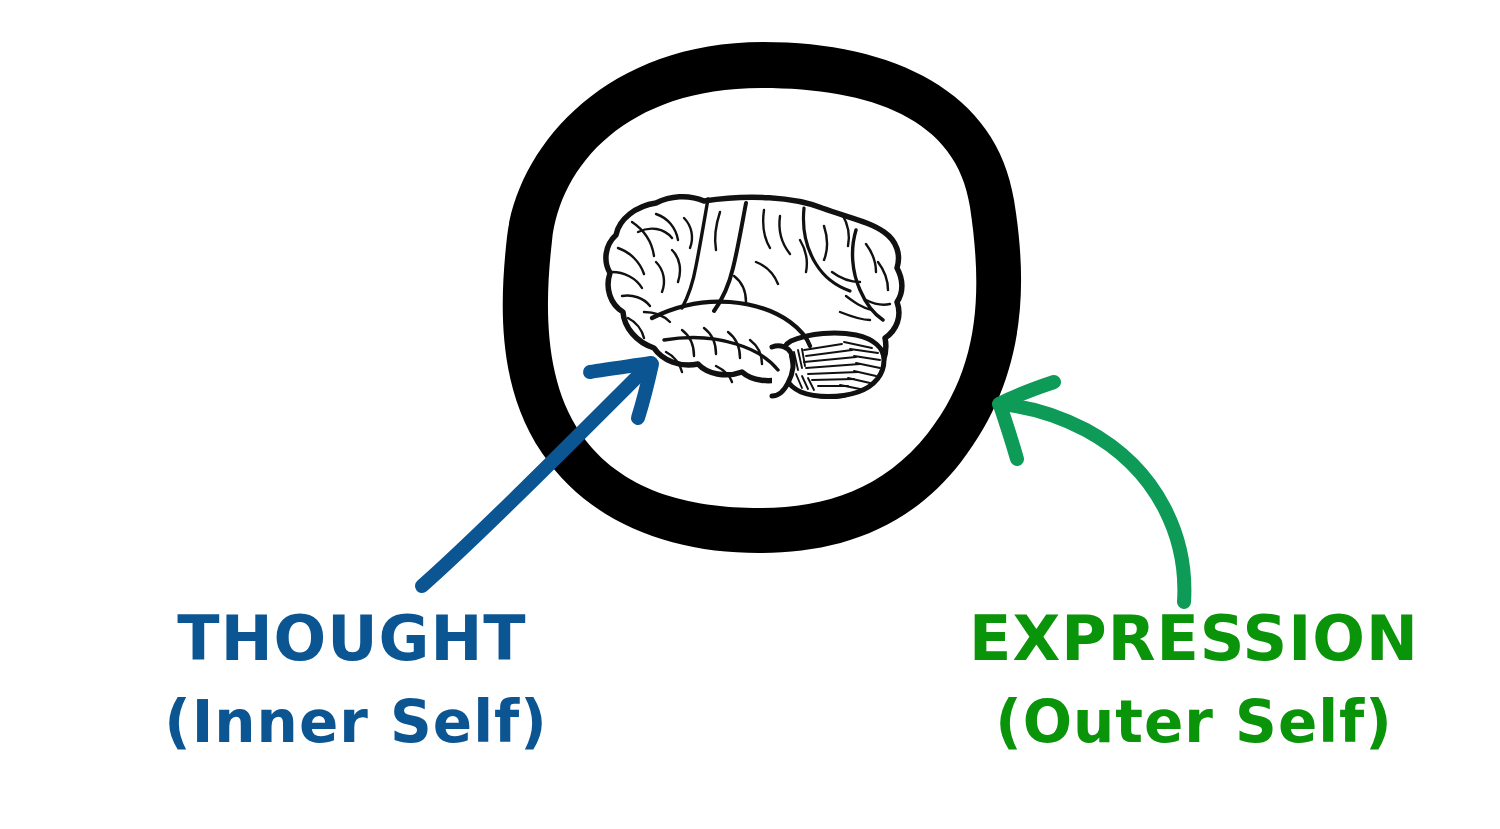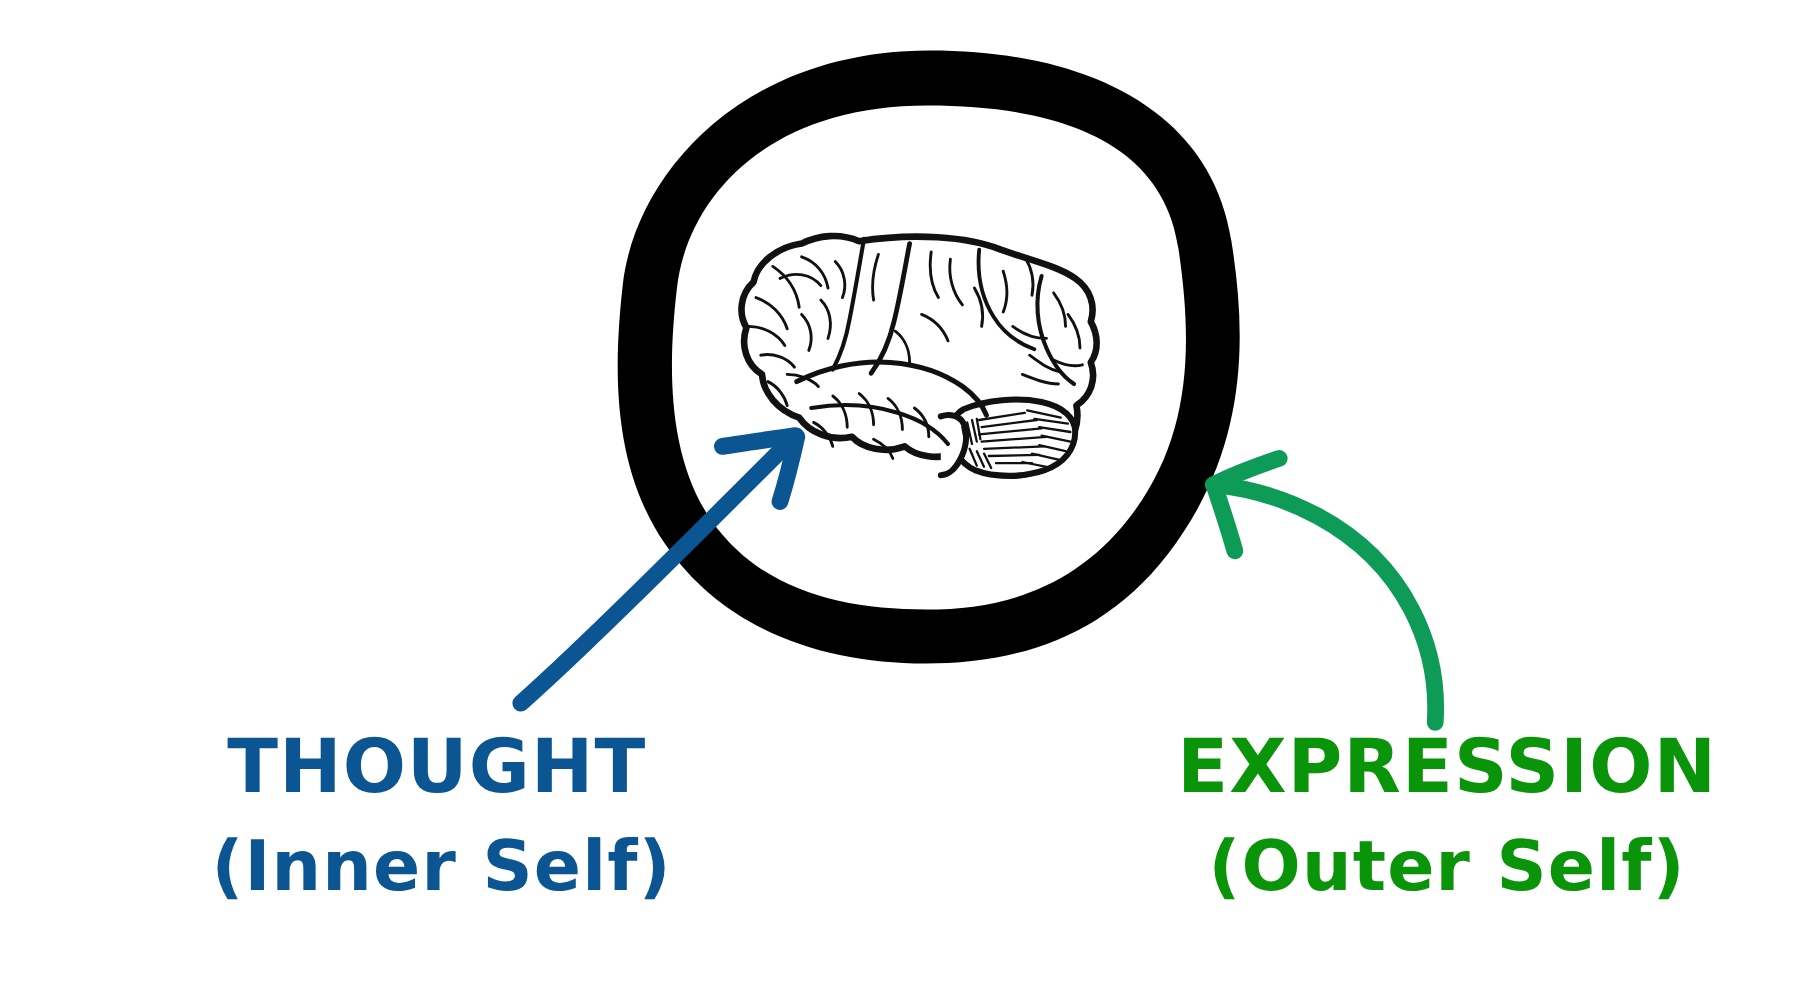--- a/index.html
+++ b/index.html
@@ -10,21 +10,21 @@
   }
   body {
     width: 1500px;
     height: 829px;
     position: relative;
     overflow: hidden;
     font-family: "DejaVu Sans", sans-serif;
   }
   #stage {
     position: absolute;
-    left: 16px;
+    left: 4px;
     top: 0;
     width: 1415px;
     height: 829px;
   }
   #scene {
     display: block;
     width: 1500px;
     height: 829px;
   }
   .label-text {

